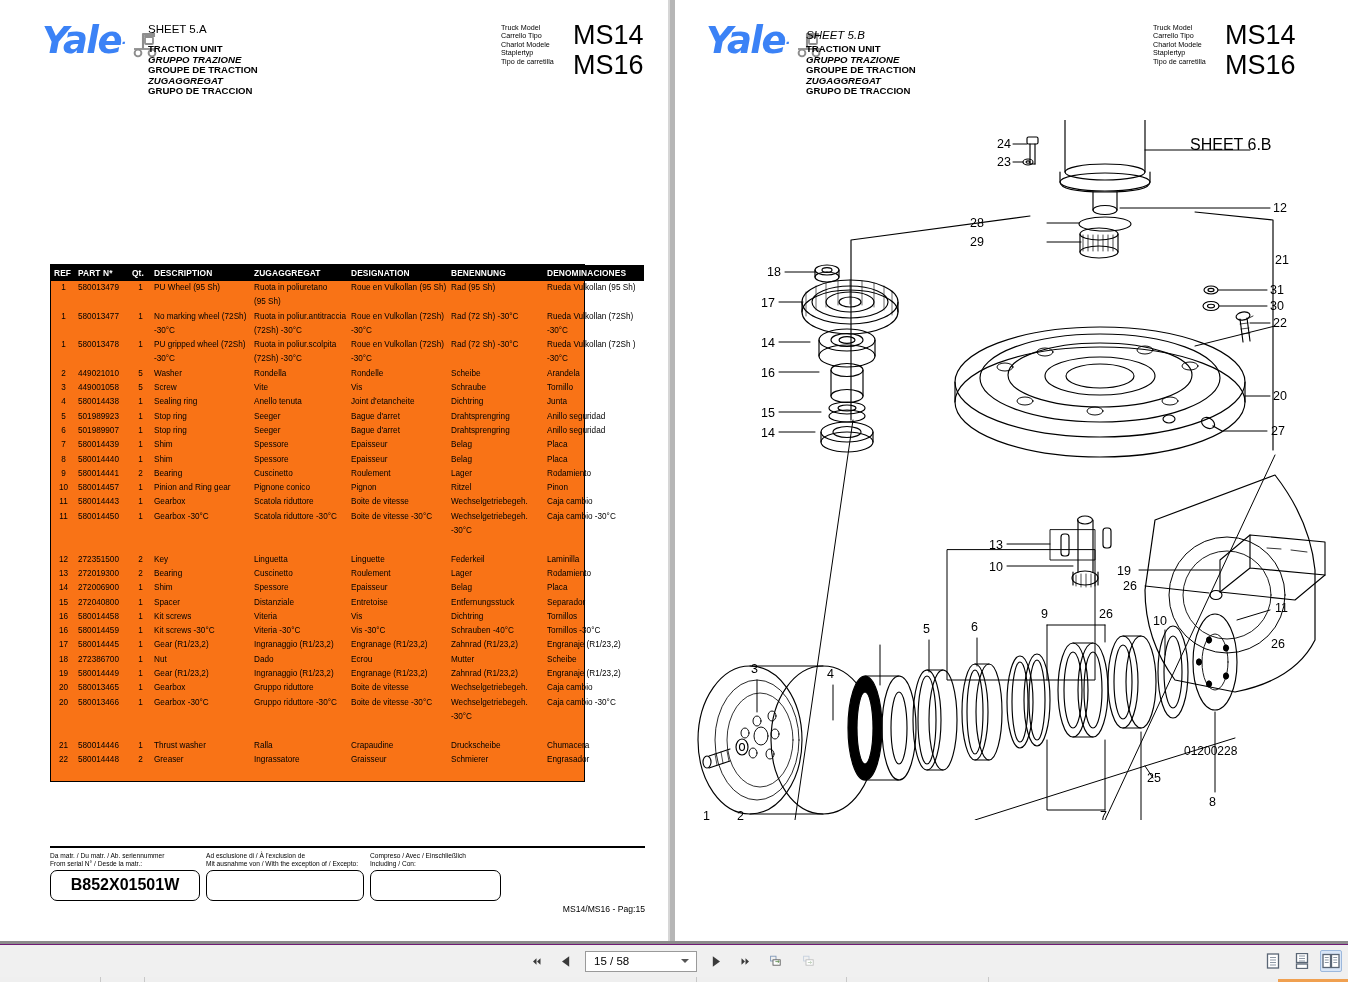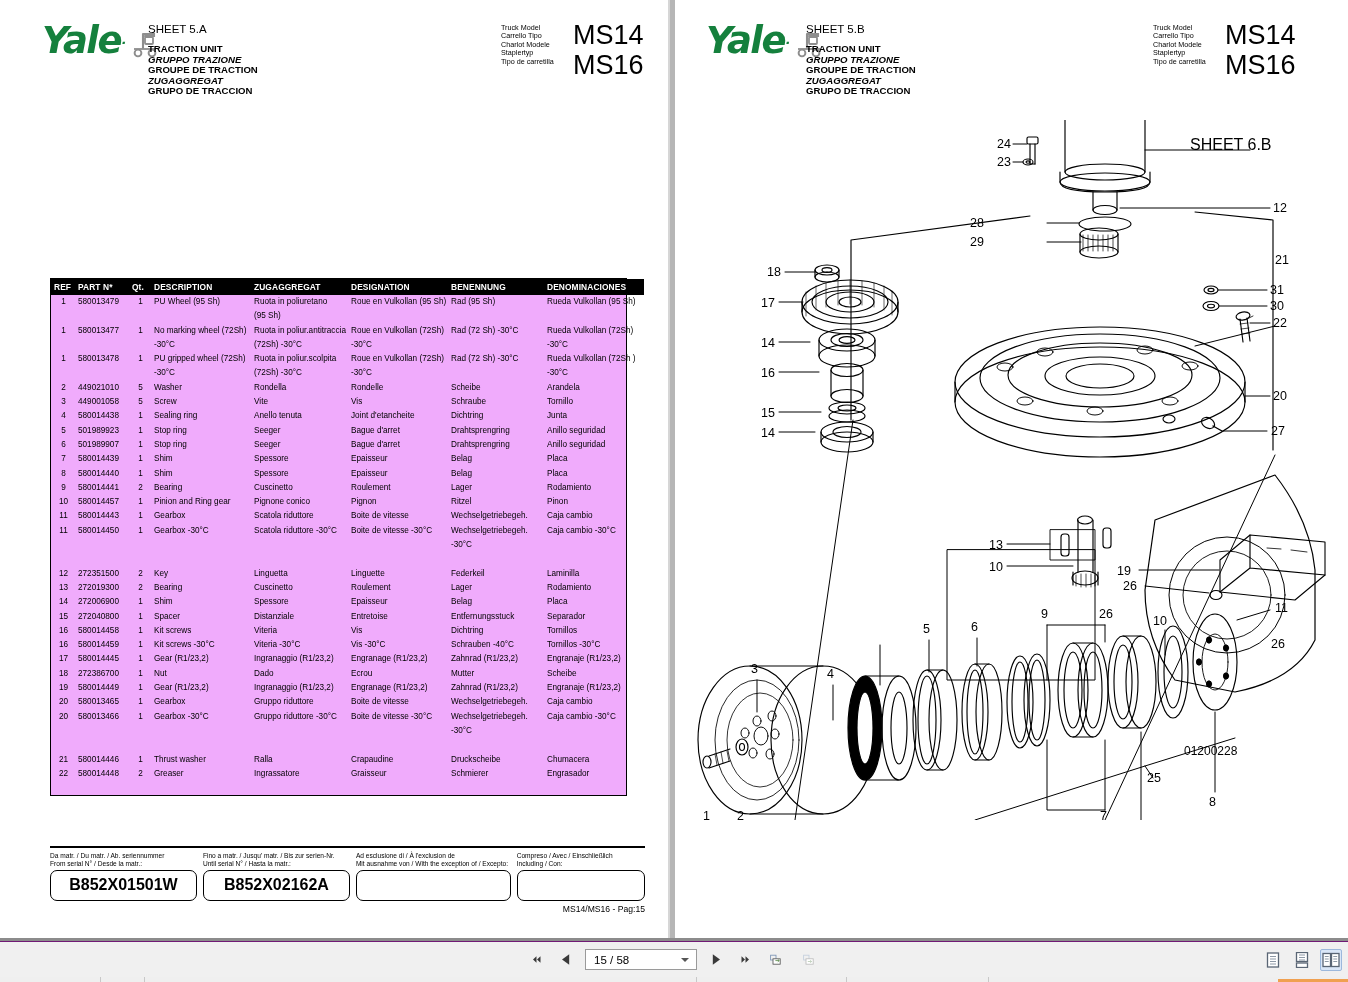--- a/index.html
+++ b/index.html
@@ -27,21 +27,21 @@
   .page { position: absolute; top: 0; height: 941px; background: #fff; }
   #page-left  { left: 0px;   width: 668px; }
   #page-right { left: 675px; width: 673px; }
 
   
   .hdr { position: absolute; left: 0; top: 0; width: 100%; height: 112px; }
   .logo-wrap { position: absolute; left: 42px; top: 22px; width: 125px; height: 46px; }
   .yale-text {
     font-family: "DejaVu Sans", sans-serif;
     font-size: 37px; font-weight: bold; font-style: italic;
-    color: #15803d; letter-spacing: -1.5px; line-height: 37px;
+    color: #3b82f6; letter-spacing: -1.5px; line-height: 37px;
   }
   .logo-dot { font-size: 13px; vertical-align: super; }
   .fork-ico { position: absolute; left: 88px; top: 8px; }
 
   .sheet-lbl {
     position: absolute; font-size: 11.5px; color: #000;
     font-family: "Liberation Sans", sans-serif;
   }
   .titleblk { position: absolute; font-size: 9.6px; line-height: 10.6px; color: #000; }
   .titleblk div { white-space: nowrap; }
@@ -52,23 +52,23 @@
     position: absolute; font-size: 7.2px; line-height: 8.4px; color: #000;
     text-align: left;
   }
   .model-nums {
     position: absolute; font-size: 27px; line-height: 30px; color: #000;
     font-family: "Liberation Sans", sans-serif;
   }
 
   
   #parts-table {
-    position: absolute; left: 50px; top: 278px; width: 577px;
+    position: absolute; left: 50px; top: 264px; width: 535px;
     border: 1.6px solid #000;
-    background: #f0abfc;
+    background: #f97316;
   }
   table.pt { width: 100%; border-collapse: collapse; table-layout: fixed; }
   table.pt thead th {
     background: #000; color: #fff; font-size: 8.4px; font-weight: bold;
     text-align: left; padding: 3px 0 3px 3px; letter-spacing: .1px;
     white-space: nowrap;
   }
   table.pt tbody td {
     font-size: 8.2px; color: #000; padding: 0 2px 0 3px; vertical-align: top;
     line-height: 14.3px; height: 14.3px; white-space: nowrap; overflow: visible;
@@ -100,21 +100,21 @@
   .pag.l { right: 0px; top: 58px; }
 
   
   #diagram { position: absolute; left: 0; top: 120px; width: 673px; height: 700px; }
   #diagram svg { display: block; }
   .dwg-no { position: absolute; left: 509px; top: 624px; font-size: 12px; color: #000; }
 
   
   #toolbar {
     position: absolute; left: 0; top: 941px; width: 1348px; height: 36px;
-    background: #f0f0f0; border-top: 1px solid #701a75;
+    background: #f0f0f0; border-top: 4px solid #701a75;
     display: flex; align-items: center;
   }
   #toolbar:before {
     content: ""; position: absolute; left: 0; top: -4px; width: 100%; height: 3px;
     background: #8c8c8c;
   }
   .tb-center {
     position: absolute; left: 50%; transform: translateX(-50%);
     display: flex; align-items: center; gap: 9px;
   }
@@ -787,27 +787,20 @@
     <div class="footer">
       <div class="foot-rule"></div>
       <div class="foot-cells">
         <div class="fcell c1">
           <div class="fcap">
             <span>Da matr. / Du matr. / Ab. seriennummer</span><br>
             <span>From serial N° / Desde la matr.:</span>
           </div>
           <div class="fbox">B852X01501W</div>
         </div>
-        <div class="fcell c2">
-          <div class="fcap">
-            <span>Fino a matr. / Jusqu' matr. / Bis zur serien-Nr.</span><br>
-            <span>Until serial N° / Hasta la matr.:</span>
-          </div>
-          <div class="fbox">B852X02162A</div>
-        </div>
         <div class="fcell c3">
           <div class="fcap">
             <span>Ad esclusione di / À l'exclusion de</span><br>
             <span>Mit ausnahme von / With the exception of / Excepto:</span>
           </div>
           <div class="fbox"></div>
         </div>
         <div class="fcell c4">
           <div class="fcap">
             <span>Compreso / Avec / Einschließlich</span><br>
@@ -829,21 +822,21 @@
           <svg width="36" height="30" viewBox="0 0 36 30">
             <path d="M13 4 L13 18 M13 4 L24 4 L24 6 L15 6" stroke="#8e8e8e" stroke-width="2.1" fill="none" stroke-linecap="round"></path>
             <rect x="15" y="7" width="8" height="7" rx="1" stroke="#8e8e8e" stroke-width="1.8" fill="none"></rect>
             <path d="M4 19 L26 19" stroke="#8e8e8e" stroke-width="1.8"></path>
             <circle cx="8" cy="23" r="3.4" stroke="#8e8e8e" stroke-width="1.9" fill="none"></circle>
             <circle cx="22" cy="23" r="3.4" stroke="#8e8e8e" stroke-width="1.9" fill="none"></circle>
           </svg>
         </span>
       </div>
 
-      <div class="sheet-lbl" style="left:131px; top:23px;">SHEET 5.B</div>
+      <div class="sheet-lbl" style="left:131px; top:29px;font-style:italic;">SHEET 5.B</div>
 
       <div class="titleblk" style="left:131px; top:44px;">
         <div class="t-b">TRACTION UNIT</div>
         <div class="t-i">GRUPPO TRAZIONE</div>
         <div class="t-b">GROUPE DE TRACTION</div>
         <div class="t-i">ZUGAGGREGAT</div>
         <div class="t-b">GRUPO DE TRACCION</div>
       </div>
 
       <div class="model-lbls" style="left:478px; top:24px;">

